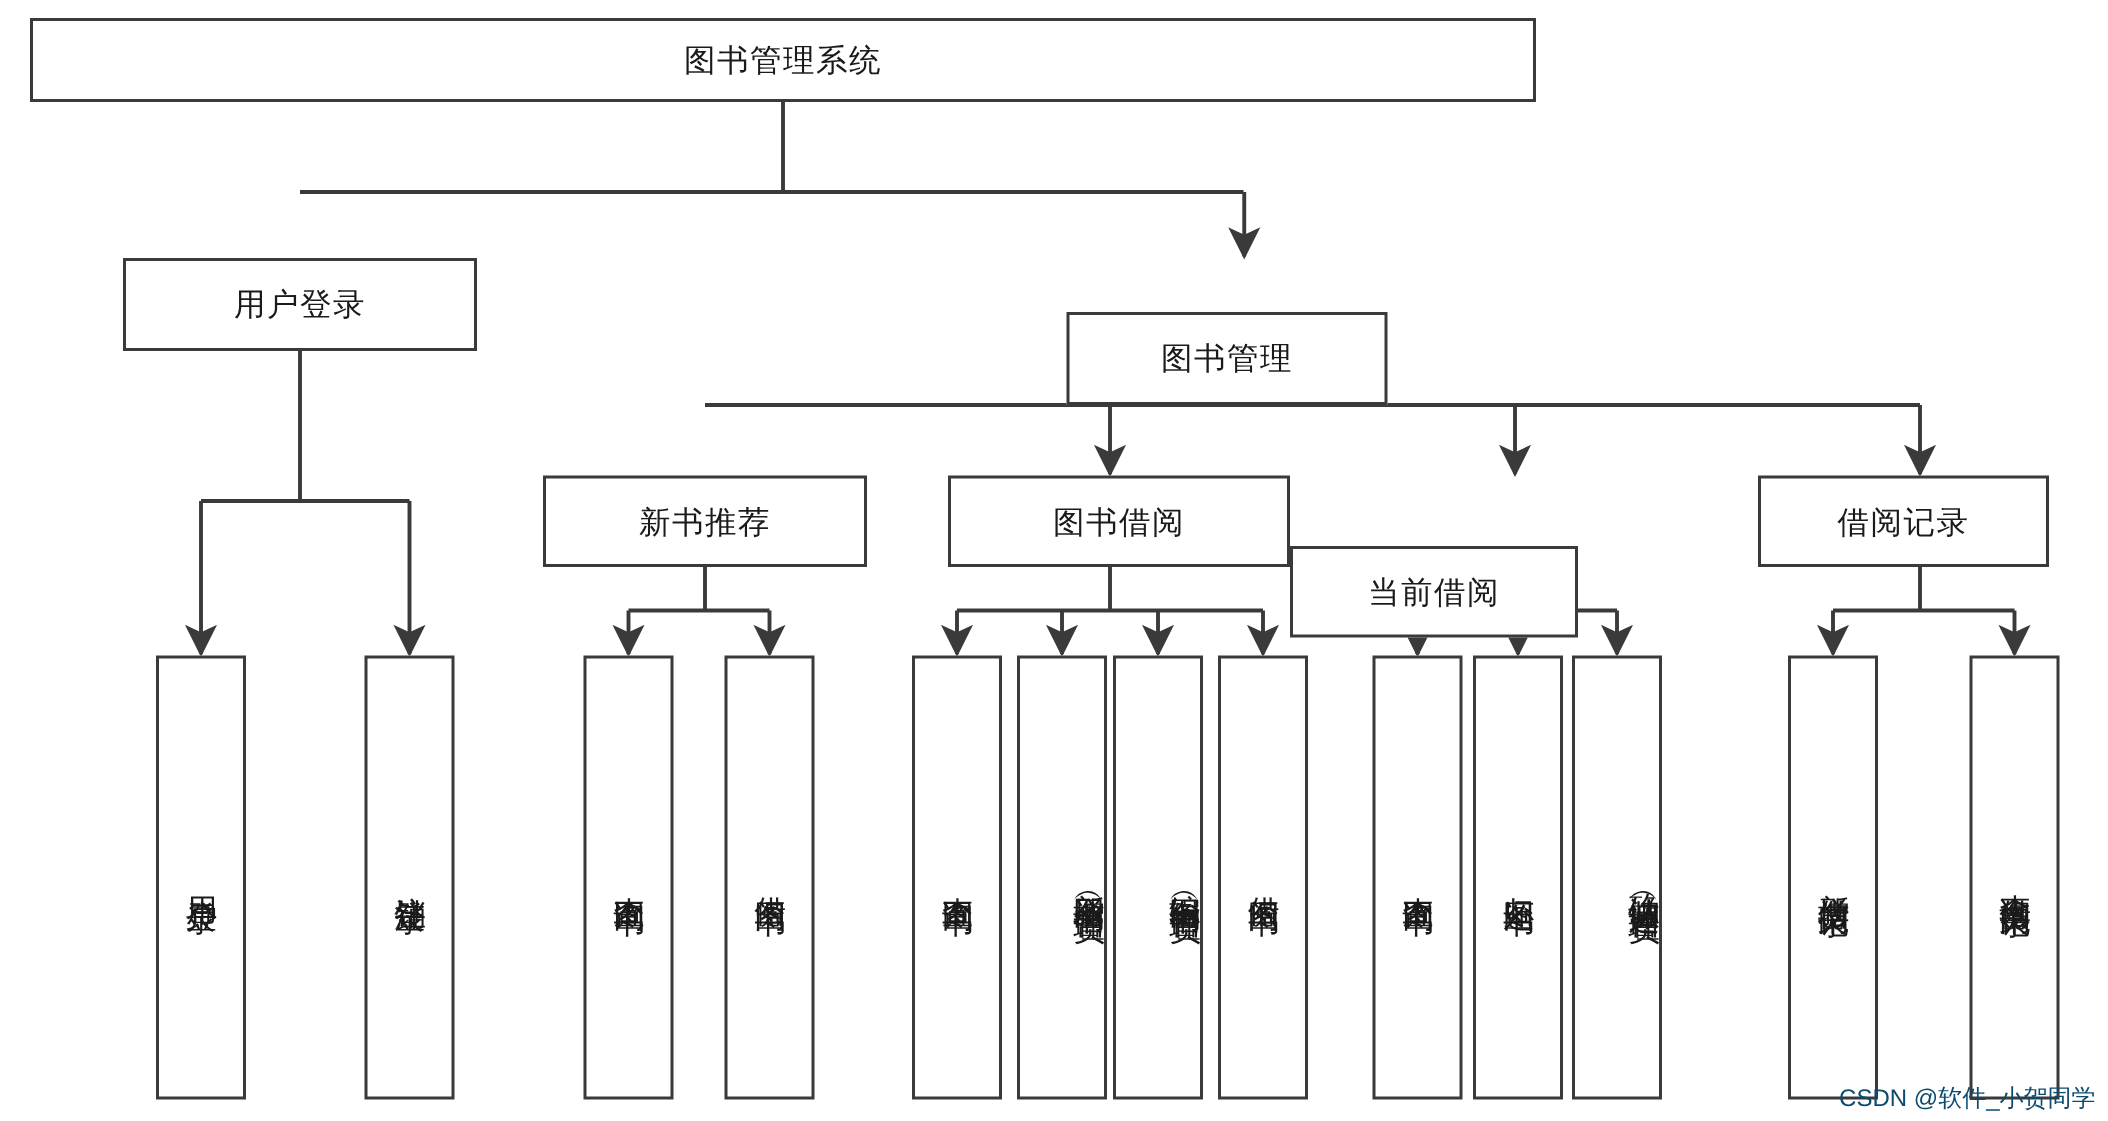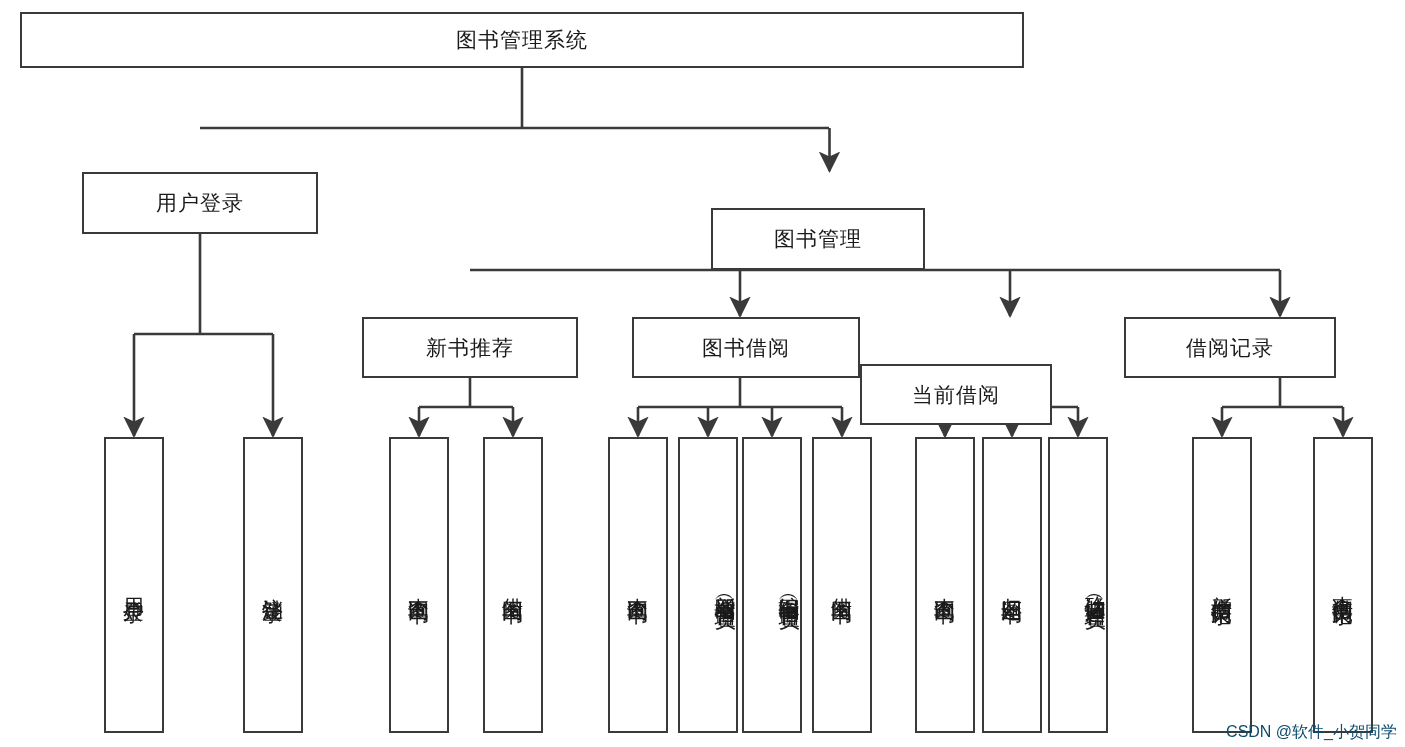--- a/index.html
+++ b/index.html
@@ -130,21 +130,21 @@
       </div>
       <div class="node node-h" style="left: 362px; top: 317px; width: 216px; height: 61px;">
         <span>新书推荐</span>
       </div>
       <div class="node node-h" style="left: 632px; top: 317px; width: 228px; height: 61px;">
         <span>图书借阅</span>
       </div>
       <div class="node node-h" style="left: 860px; top: 317px; width: 192px; height: 61px; margin-top: 47px;">
         <span>当前借阅</span>
       </div>
-      <div class="node node-h" style="left: 1124px; top: 317px; width: 212px; height: 61px; text-align: center;">
+      <div class="node node-h" style="left: 1172px; top: 317px; width: 194px; height: 61px; text-align: center;">
         <span>借阅记录</span>
       </div>
       <div class="node node-v center-v" style="left: 104px; top: 437px; width: 60px; height: 296px;">
         <span>用户登录</span>
       </div>
       <div class="node node-v center-v" style="left: 243px; top: 437px; width: 60px; height: 296px;">
         <span>注销登录</span>
       </div>
       <div class="node node-v center-v" style="left: 389px; top: 437px; width: 60px; height: 296px;">
         <span>查询图书</span>

